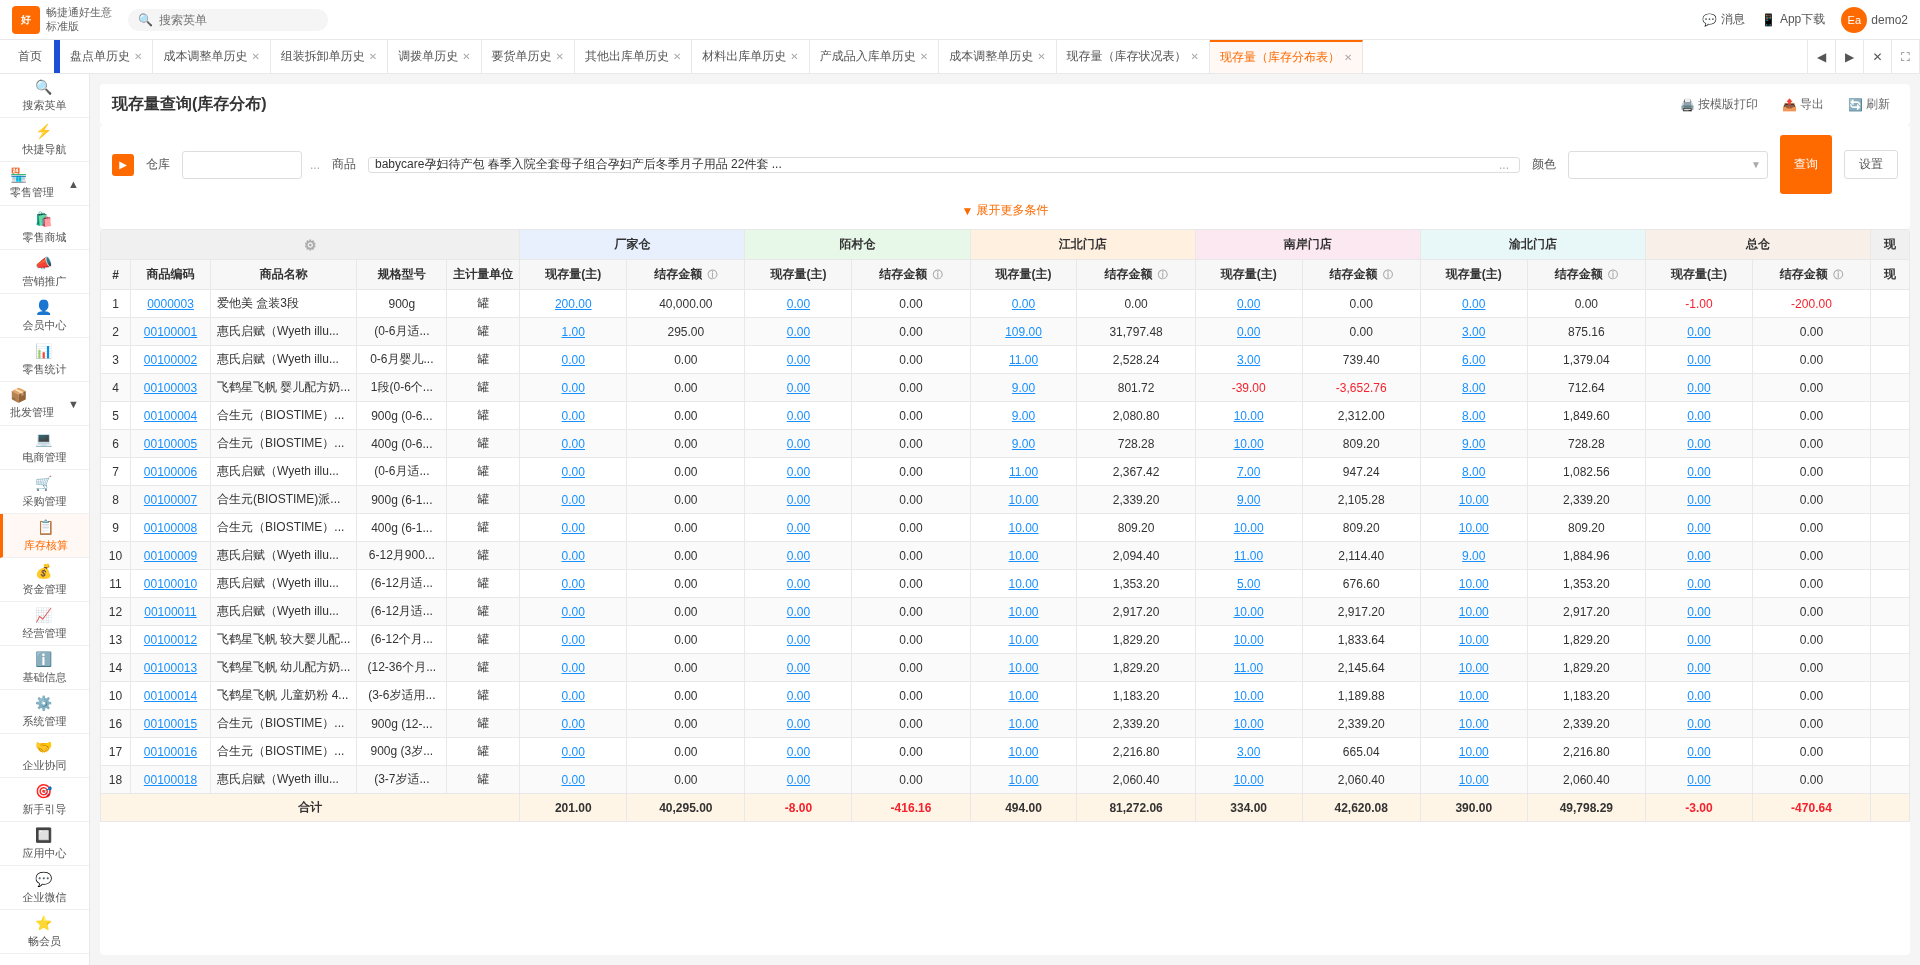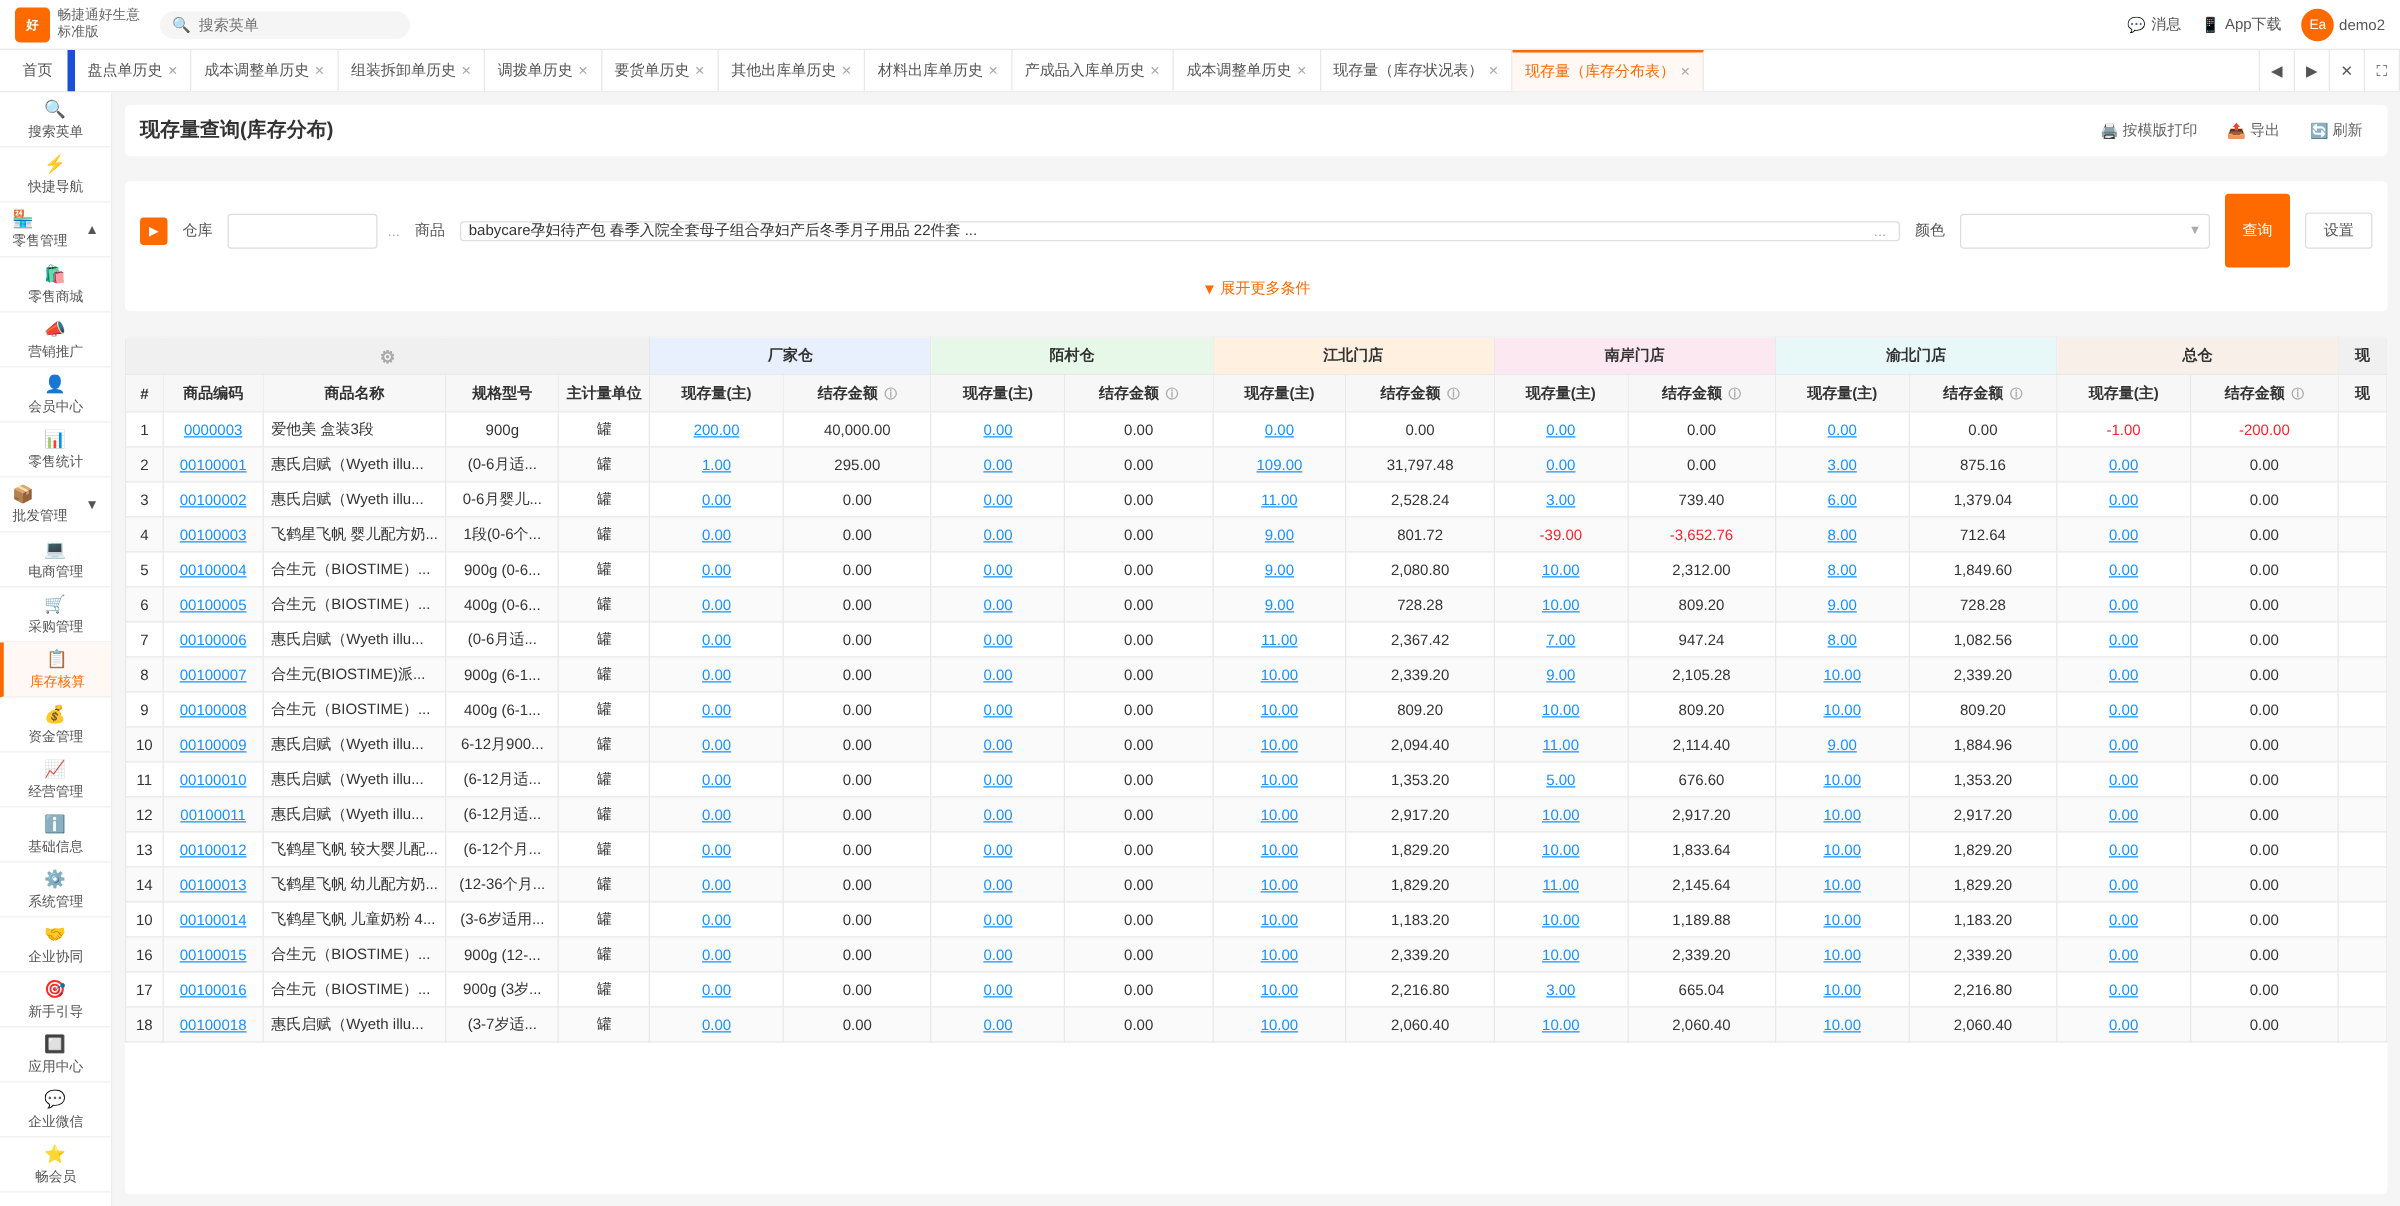--- a/index.html
+++ b/index.html
@@ -168,21 +168,21 @@
     .sidebar-item.has-arrow .label-wrap { display: flex; flex-direction: column; align-items: flex-start; gap: 2px; }
 
     
     .content-area {
       flex: 1;
       display: flex;
       flex-direction: column;
       overflow: hidden;
       background: #f5f5f5;
       padding: 10px;
-      gap: 20px;
+      gap: 0;
       justify-content: flex-end;
     }
 
     
     .page-header {
       display: flex;
       align-items: center;
       justify-content: space-between;
       background: #fff;
       padding: 8px 12px;
@@ -960,17 +960,33 @@
               <td class="td-link">10.00</td>
               <td>2,060.40</td>
               <td class="td-link">10.00</td>
               <td>2,060.40</td>
               <td class="td-link">10.00</td>
               <td>2,060.40</td>
               <td class="td-link">0.00</td>
               <td>0.00</td>
               <td></td>
             </tr>
+            <tr class="summary-row" style="background: rgb(255, 245, 230);">
+              <td colspan="5" style="font-weight: bold; background: rgb(255, 245, 230);">合计</td>
+              <td style="font-weight: bold;">201.00</td>
+              <td style="font-weight: bold;">40,295.00</td>
+              <td style="color: rgb(245, 34, 45); font-weight: bold;">-8.00</td>
+              <td style="color: rgb(245, 34, 45); font-weight: bold;">-416.16</td>
+              <td style="font-weight: bold;">494.00</td>
+              <td style="font-weight: bold;">81,272.06</td>
+              <td style="font-weight: bold;">334.00</td>
+              <td style="font-weight: bold;">42,620.08</td>
+              <td style="font-weight: bold;">390.00</td>
+              <td style="font-weight: bold;">49,798.29</td>
+              <td style="color: rgb(245, 34, 45); font-weight: bold;">-3.00</td>
+              <td style="color: rgb(245, 34, 45); font-weight: bold;">-470.64</td>
+              <td style="font-weight: bold;"></td>
+            </tr>
           </tbody>
       </table>
     </div>
   </div>
 </div>
 
 </body></html>

